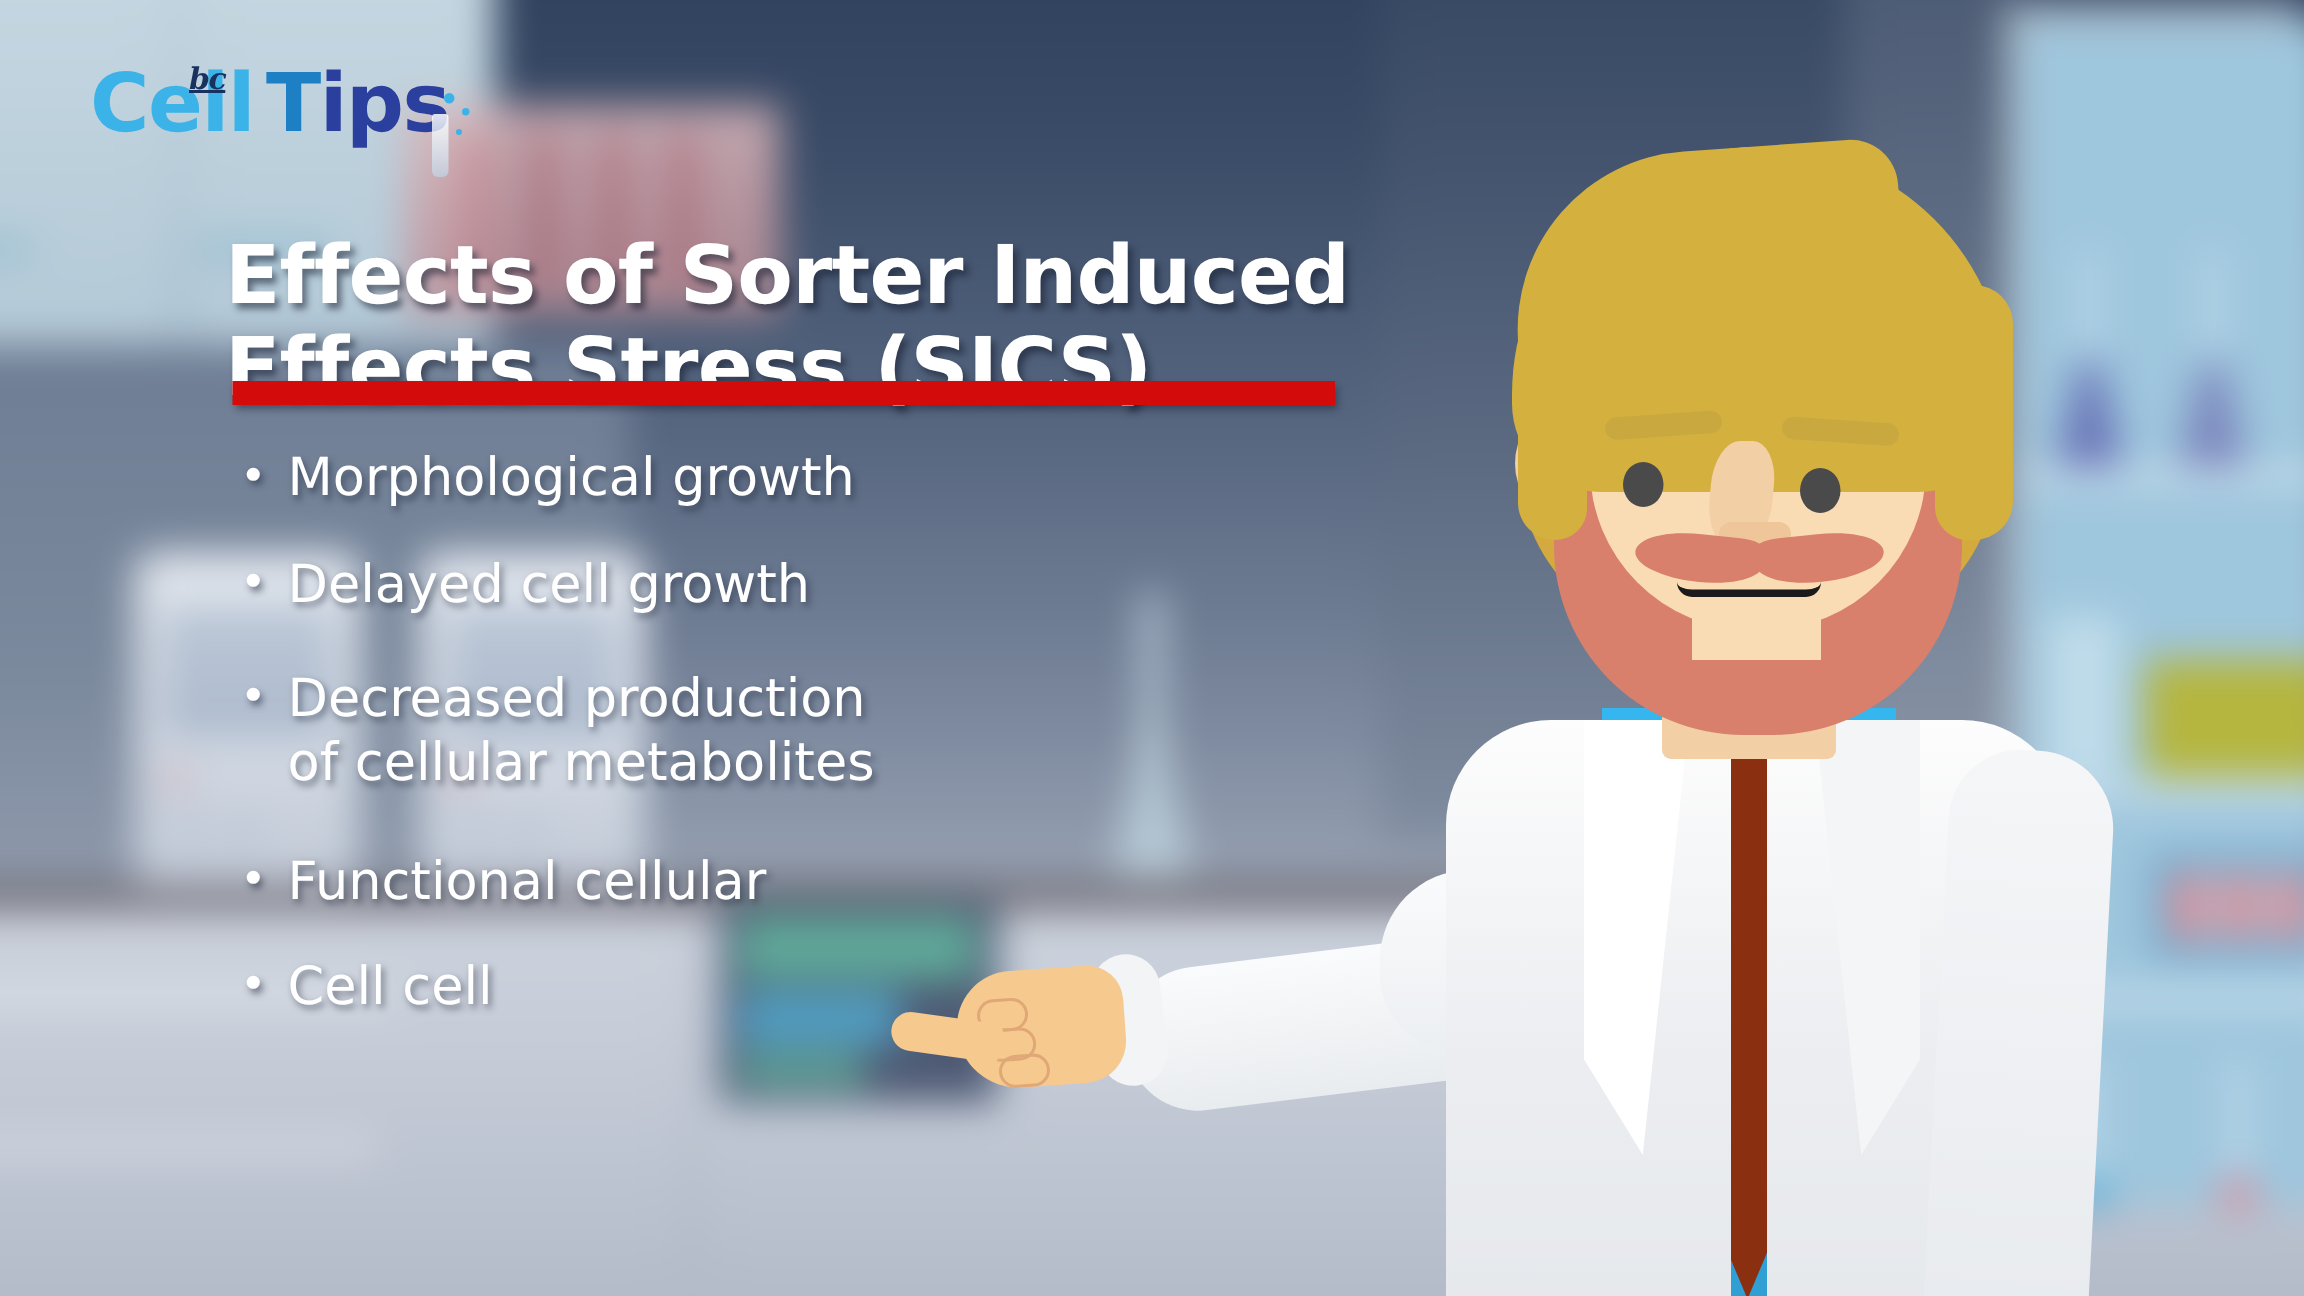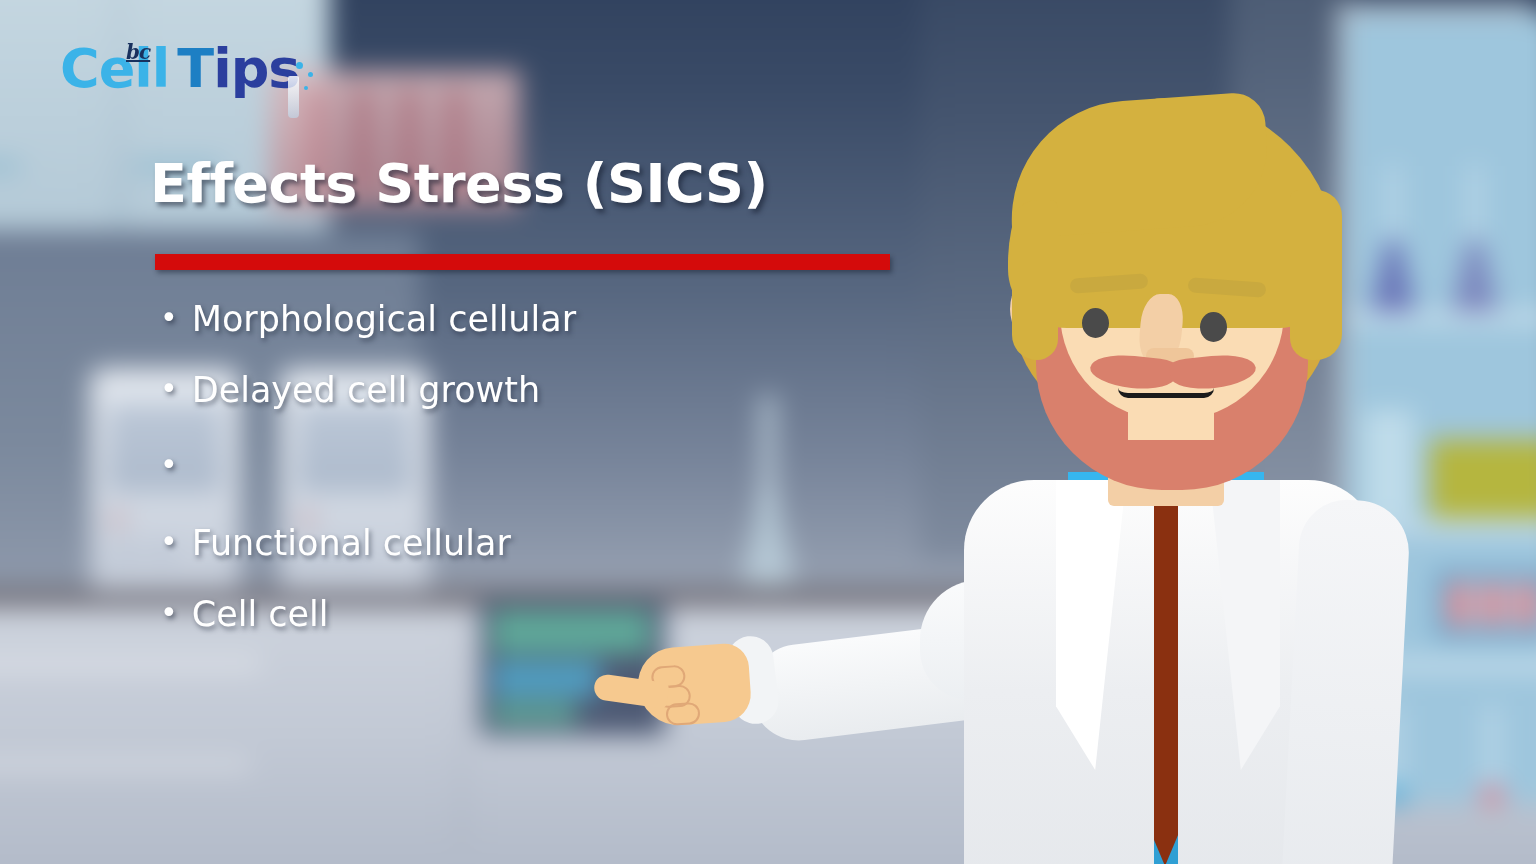--- a/index.html
+++ b/index.html
@@ -486,36 +486,41 @@
     <div class="logo">
       <span class="bench">Cell</span><span class="tips"><span class="t-letter">T</span><span>ips</span></span>
       <span class="logo-mark">bc</span>
       <span class="pipette"></span>
       <span class="droplet" style="left:236px;top:20px;width:7px;height:7px;"></span>
       <span class="droplet" style="left:248px;top:30px;width:5px;height:5px;"></span>
       <span class="droplet" style="left:244px;top:44px;width:4px;height:4px;"></span>
     </div>
 
     <h1 class="title">
+      <span class="line">Effects of Sorter Induced</span>
       <span class="line">Effects Stress (SICS)</span>
     </h1>
 
     <div class="redbar"></div>
 
     <ul class="bullets" style="list-style:none;margin:0;padding:0;">
       <li class="bullet b1">
         <span class="dot">•</span>
-        <span class="txt">Morphological cellular</span>
+        <span class="txt">Morphological growth</span>
       </li>
       <li class="bullet b2">
         <span class="dot">•</span>
         <span class="txt">Delayed cell growth</span>
       </li>
       <li class="bullet b3" style="flex-wrap: nowrap;">
         <span class="dot" style="flex: 0 0 auto;">•</span>
+        <span class="txt" style="flex: 1 1 auto; max-width: 560px;">
+          <span>Decreased production</span><br>
+          <span>of cellular metabolites</span>
+        </span>
       </li>
       <li class="bullet b4">
         <span class="dot">•</span>
         <span class="txt">Functional cellular</span>
       </li>
       <li class="bullet">
         <span class="dot">•</span>
         <span class="txt">Cell cell</span>
       </li>
     </ul>

